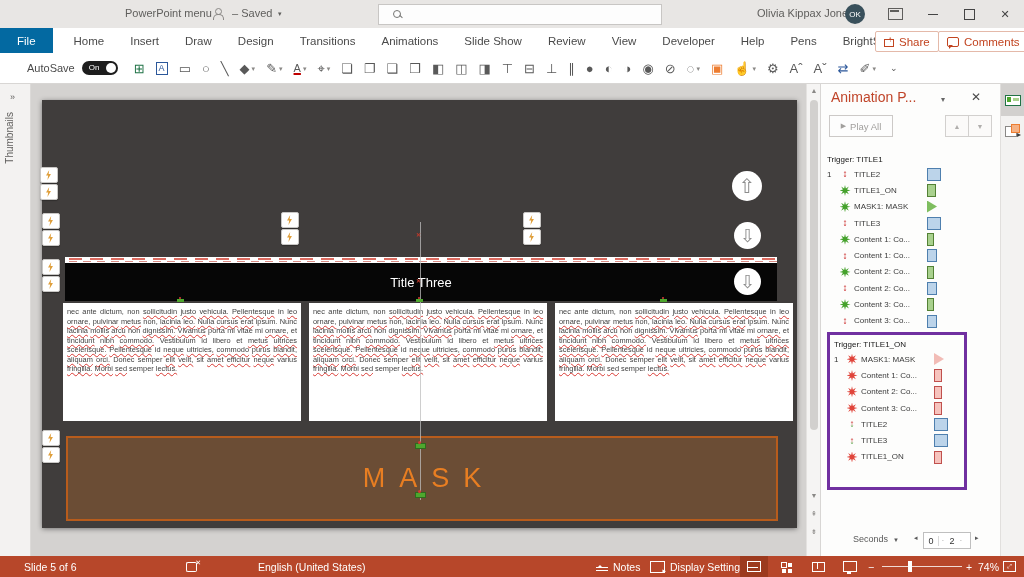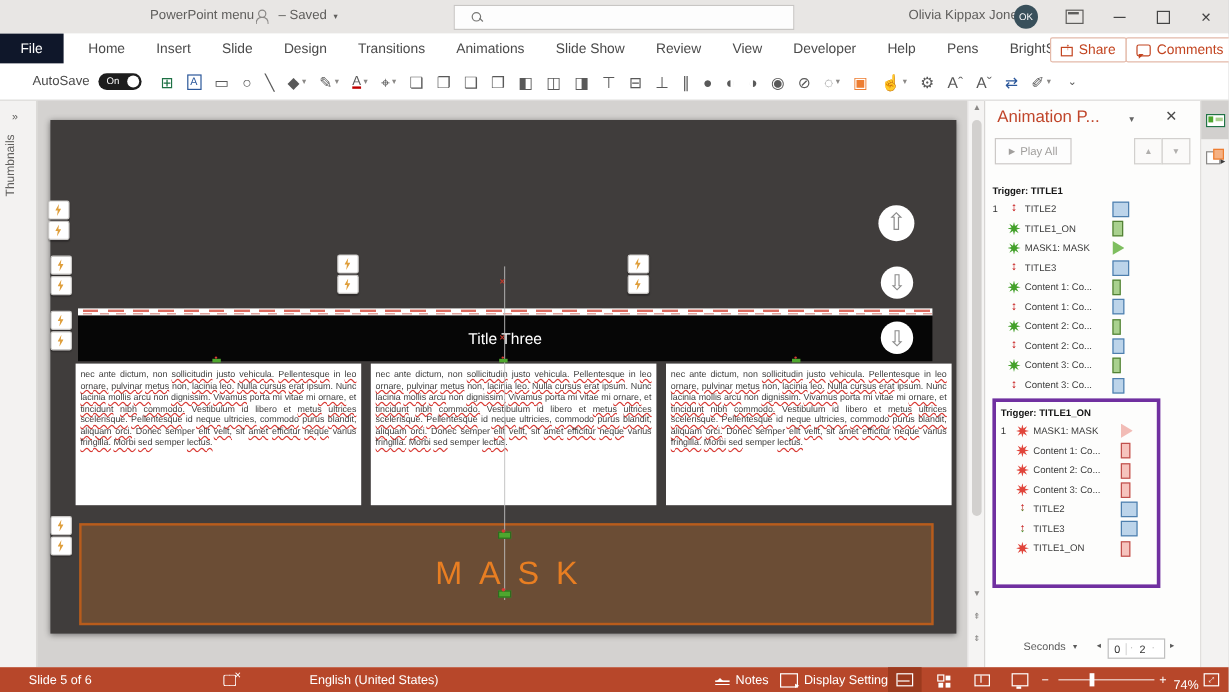--- a/index.html
+++ b/index.html
@@ -24,21 +24,21 @@
   #ribbon-display-options-icon{position:absolute;left:888px;top:8px;width:13px;height:10px;border:1px solid #5f5e5c;}
   #ribbon-display-options-icon::after{content:"";position:absolute;left:1px;top:1px;width:9px;height:2px;background:#5f5e5c;}
   .winbtn{position:absolute;top:0;width:34px;height:28px;display:flex;align-items:center;justify-content:center;color:#444;font-size:11px;}
   #min-btn{left:916px;}#min-btn i{width:10px;height:1px;background:#444;}
   #max-btn{left:952px;}#max-btn i{width:9px;height:9px;border:1px solid #444;}
   #close-btn{left:988px;}
   
   #tabsrow{position:absolute;left:0;top:28px;width:1024px;height:25px;background:#fff;}
   #tabs{display:flex;height:100%;}
   .tab{display:flex;align-items:center;padding:0 13px;font-size:11.5px;color:#4a4a4a;cursor:default;}
-  .tab.file{background:#0f172a;color:#fff;padding:0 17px;margin-right:8px;}
+  .tab.file{background:#0369a1;color:#fff;padding:0 17px;margin-right:8px;}
   #share-btn,#comments-btn{position:absolute;top:3px;height:19px;display:flex;align-items:center;gap:5px;
       border:1px solid #e4b9a9;background:#fff;color:#c24420;font-size:11.5px;padding:0 8px;border-radius:2px;}
   #share-btn{left:875px;}
   #comments-btn{left:938px;}
   #share-icon{position:relative;width:10px;height:10px;}
   #share-icon i{position:absolute;left:0;bottom:0;width:8px;height:6px;border:1px solid #c24420;}
   #share-icon b{position:absolute;left:4px;top:-1px;font-size:8px;line-height:8px;color:#c24420;font-weight:bold;}
   #comments-icon{width:10px;height:8px;border:1px solid #c24420;border-radius:2px;position:relative;}
   #comments-icon::after{content:"";position:absolute;left:1px;bottom:-3px;border:2px solid transparent;border-top-color:#c24420;border-left-color:#c24420;}
   
@@ -90,21 +90,21 @@
   #anim-pane{position:absolute;left:820px;top:0;width:180px;height:472px;background:#fdfdfc;border-left:1px solid #d8d6d4;}
   #pane-title{position:absolute;left:10px;top:5px;font-size:14px;color:#c0452a;white-space:nowrap;}
   #pane-title-dd{position:absolute;left:120px;top:11px;font-size:8px;color:#666;}
   #pane-close-icon{position:absolute;left:150px;top:6px;font-size:12px;color:#4a4a4a;}
   #play-all-btn{position:absolute;left:8px;top:31px;width:62px;height:20px;border:1px solid #ccc9c7;background:#fdfdfd;
       color:#a19f9d;font-size:9.5px;display:flex;align-items:center;justify-content:center;gap:4px;}
   #play-all-btn .tri{font-size:7px;}
   .reorder{position:absolute;top:31px;width:22px;height:20px;border:1px solid #d2d0ce;background:#fbfaf9;color:#b0aeac;
       font-size:7px;display:flex;align-items:center;justify-content:center;}
   #reorder-up-btn{left:124px;}#reorder-down-btn{left:147px;}
-  .trig{font-size:8px;font-weight:bold;color:#151515;height:14px;display:flex;align-items:center;}
+  .trig{font-size:8px;font-weight:normal;color:#151515;height:14px;display:flex;align-items:center;}
   .arow{display:flex;align-items:center;height:16.3px;position:relative;}
   .arow .num{width:11px;font-size:8px;color:#333;}
   .arow .icw{width:14px;display:flex;justify-content:center;align-items:center;}
   .arow .albl{font-size:8px;color:#3b3b3b;margin-left:2px;white-space:nowrap;overflow:hidden;flex:1;}
   .arow .barw{position:absolute;left:100px;top:2px;display:flex;align-items:center;}
   .bar{height:11px;border:1px solid;}
   .bblue{background:#bcd4ea;border-color:#4e7fae;}
   .bgreen{background:#a9d18e;border-color:#538135;}
   .bpink{background:#f6c3bd;border-color:#c0504d;}
   .tri-right{width:10px;height:12px;}
@@ -193,21 +193,21 @@
         <i></i>
       </div>
     <div id="close-btn" class="winbtn">✕</div>
   </div>
 
   <div id="tabsrow">
     <div id="tabs">
         <div class="tab file">File</div>
         <div class="tab">Home</div>
         <div class="tab">Insert</div>
-        <div class="tab">Slide</div>
+        <div class="tab">Draw</div>
         <div class="tab">Design</div>
         <div class="tab">Transitions</div>
         <div class="tab">Animations</div>
         <div class="tab">Slide Show</div>
         <div class="tab">Review</div>
         <div class="tab">View</div>
         <div class="tab">Developer</div>
         <div class="tab">Help</div>
         <div class="tab">Pens</div>
         <div class="tab">BrightSlide</div>
@@ -680,20 +680,20 @@
       </div>
     <div class="viewbtn" style="left:836px;">
         <span class="vic-show"></span>
       </div>
     <div class="sb" style="left:868px;">−</div>
     <div class="sb" style="left:882px;width:80px;">
         <span id="zoom-track"></span>
         <span id="zoom-handle"></span>
       </div>
     <div class="sb" style="left:966px;">+</div>
-    <div class="sb" style="left:978px;align-items:flex-end;">
+    <div class="sb" style="left:978px;">
         <span>74%</span>
       </div>
     <div class="sb" style="left:1003px;">
         <span id="fit-icon">⤢</span>
       </div>
   </div>
 </div>
 
 </body></html>

